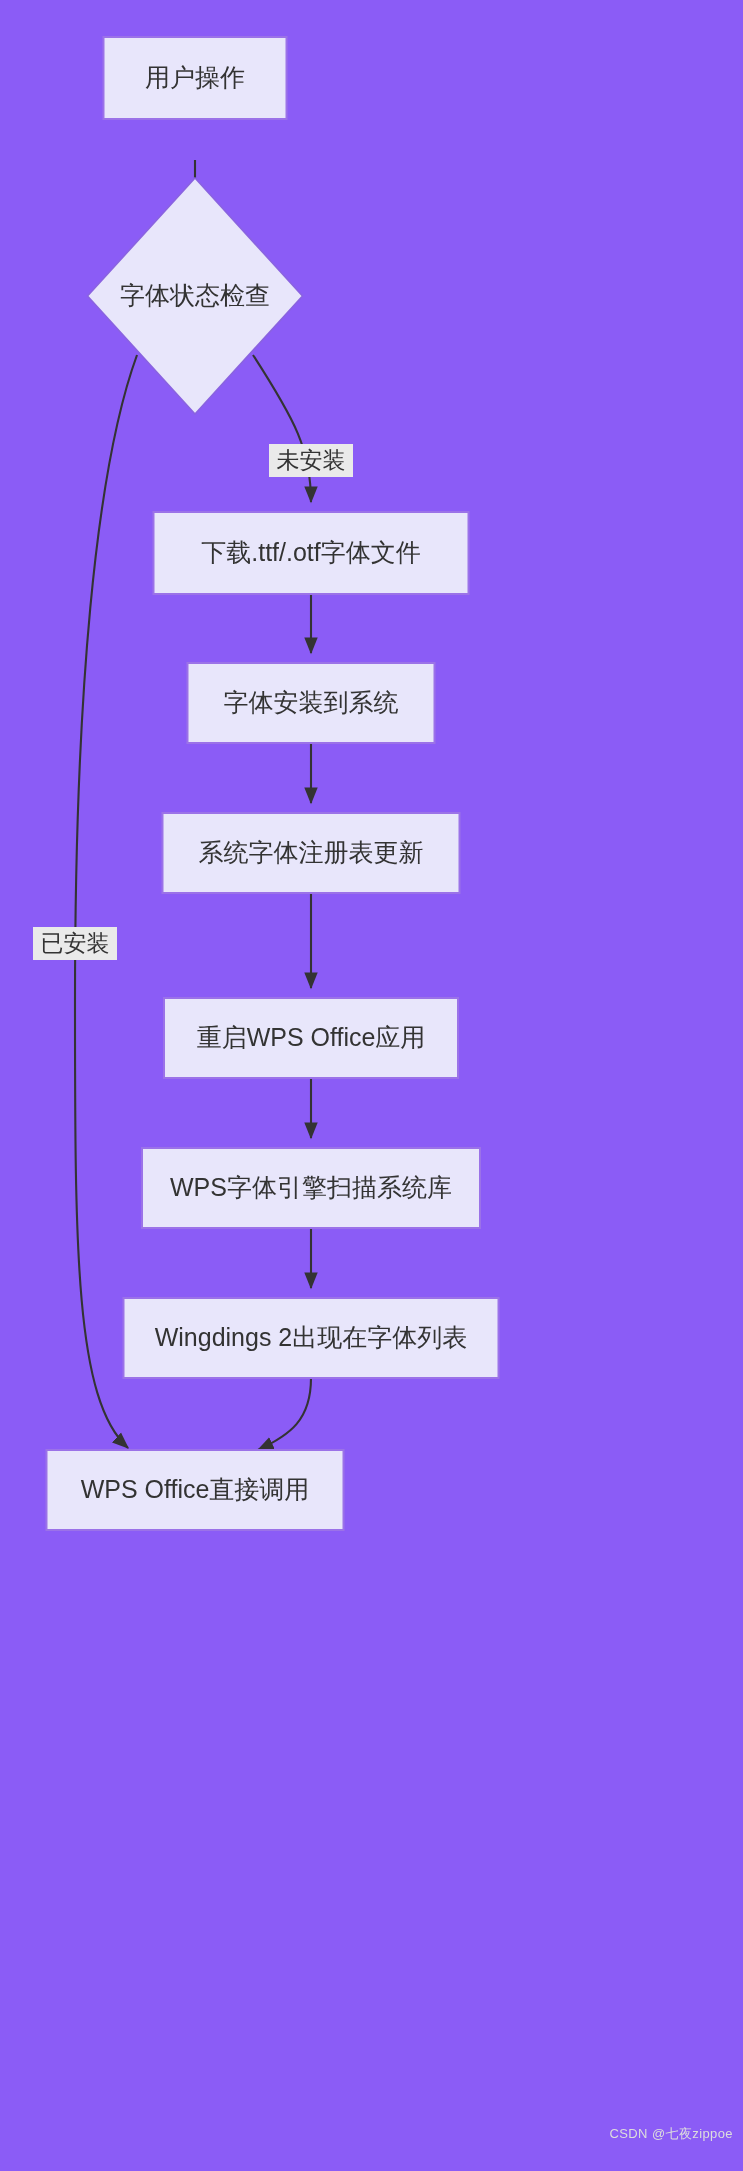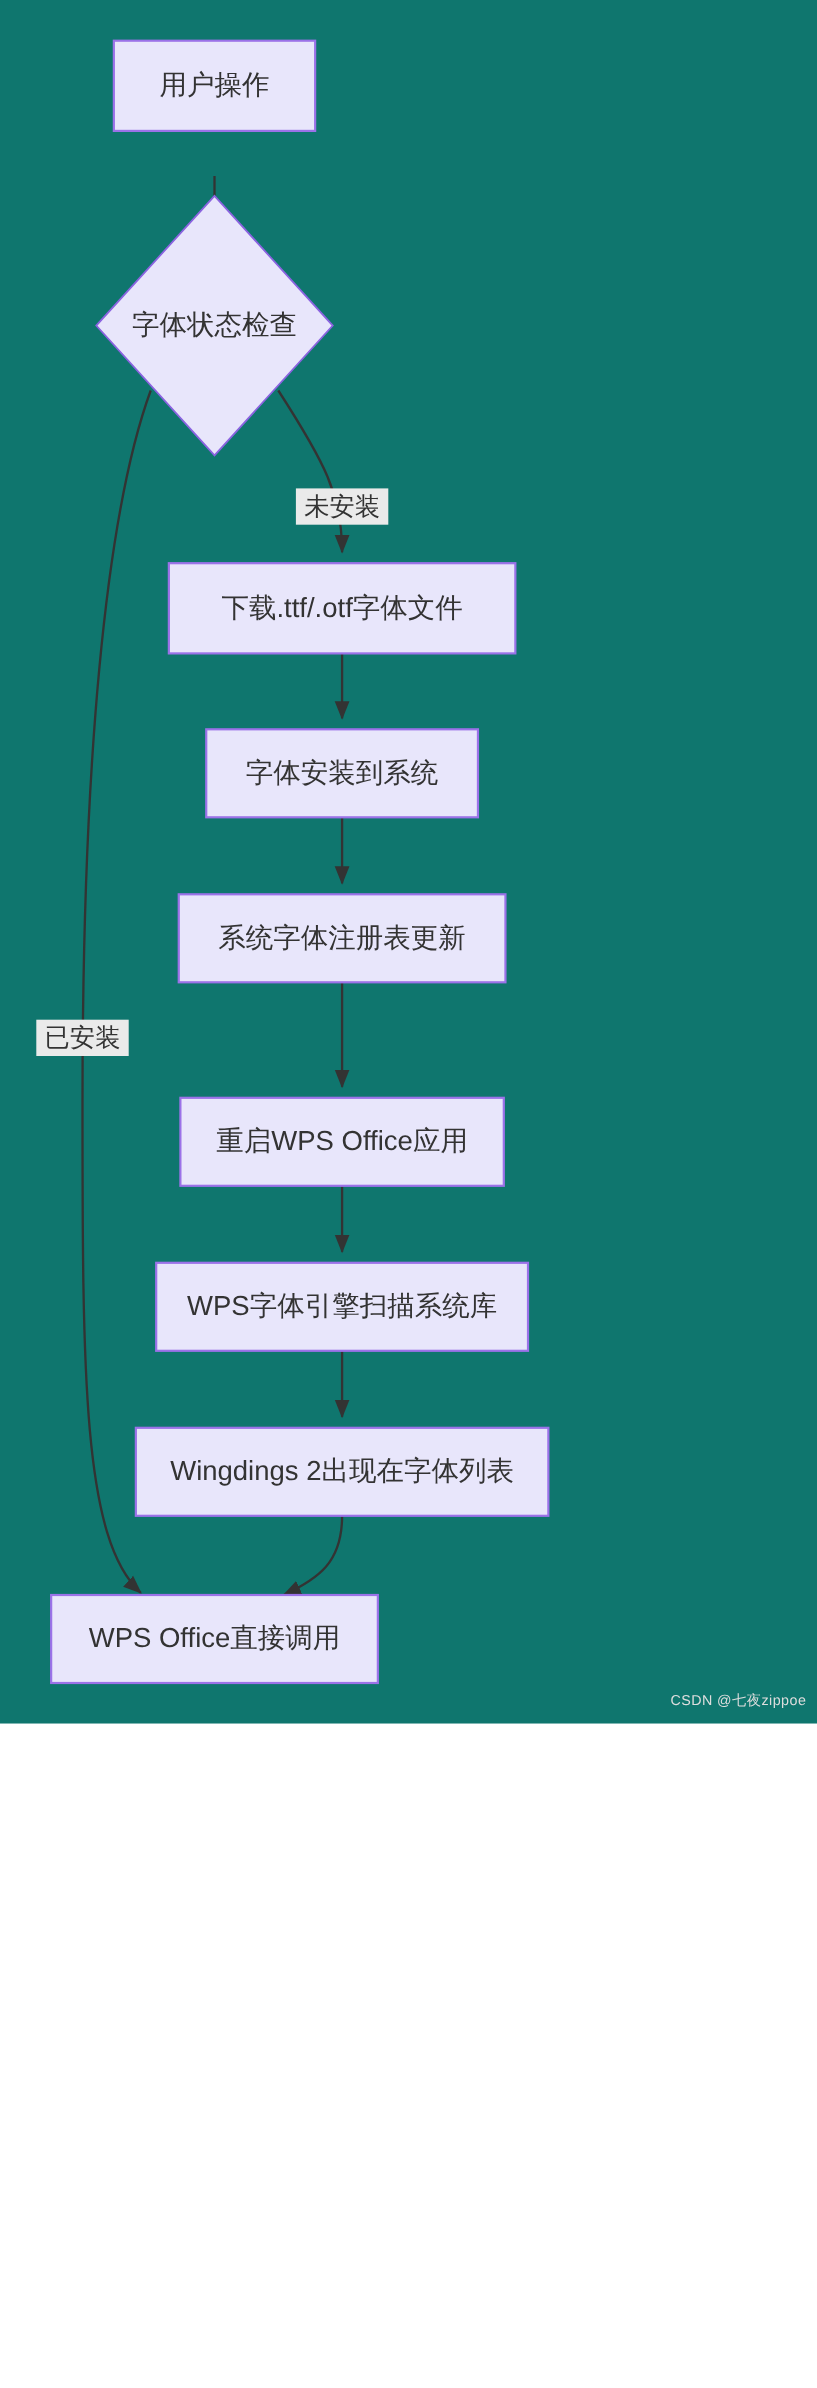--- a/index.html
+++ b/index.html
@@ -6,22 +6,22 @@
     margin: 0;
     padding: 0;
     background: #ffffff;
   }
   body {
     font-family: "Liberation Sans", "DejaVu Sans", sans-serif;
   }
   #canvas {
     position: relative;
     width: 743px;
-    height: 1567px;
-    background: #0f766e;
+    height: 2171px;
+    background: #8b5cf6;
     overflow: hidden;
   }
   svg#flow {
     position: absolute;
     left: 0;
     top: 0;
     width: 743px;
     height: 2171px;
     display: block;
   }
@@ -53,21 +53,21 @@
   .edge-label {
     font-family: "Liberation Sans", "DejaVu Sans", sans-serif;
     font-size: 23px;
     fill: #333333;
     text-anchor: middle;
     dominant-baseline: middle;
   }
   .watermark {
     position: absolute;
     right: 10px;
-    bottom: 12px;
+    bottom: 28px;
     font-family: "Liberation Sans", "DejaVu Sans", sans-serif;
     font-size: 13px;
     color: #dddddd;
     letter-spacing: 0.4px;
     user-select: none;
     text-align: center;
   }
 </style>
 </head>
 <body>

